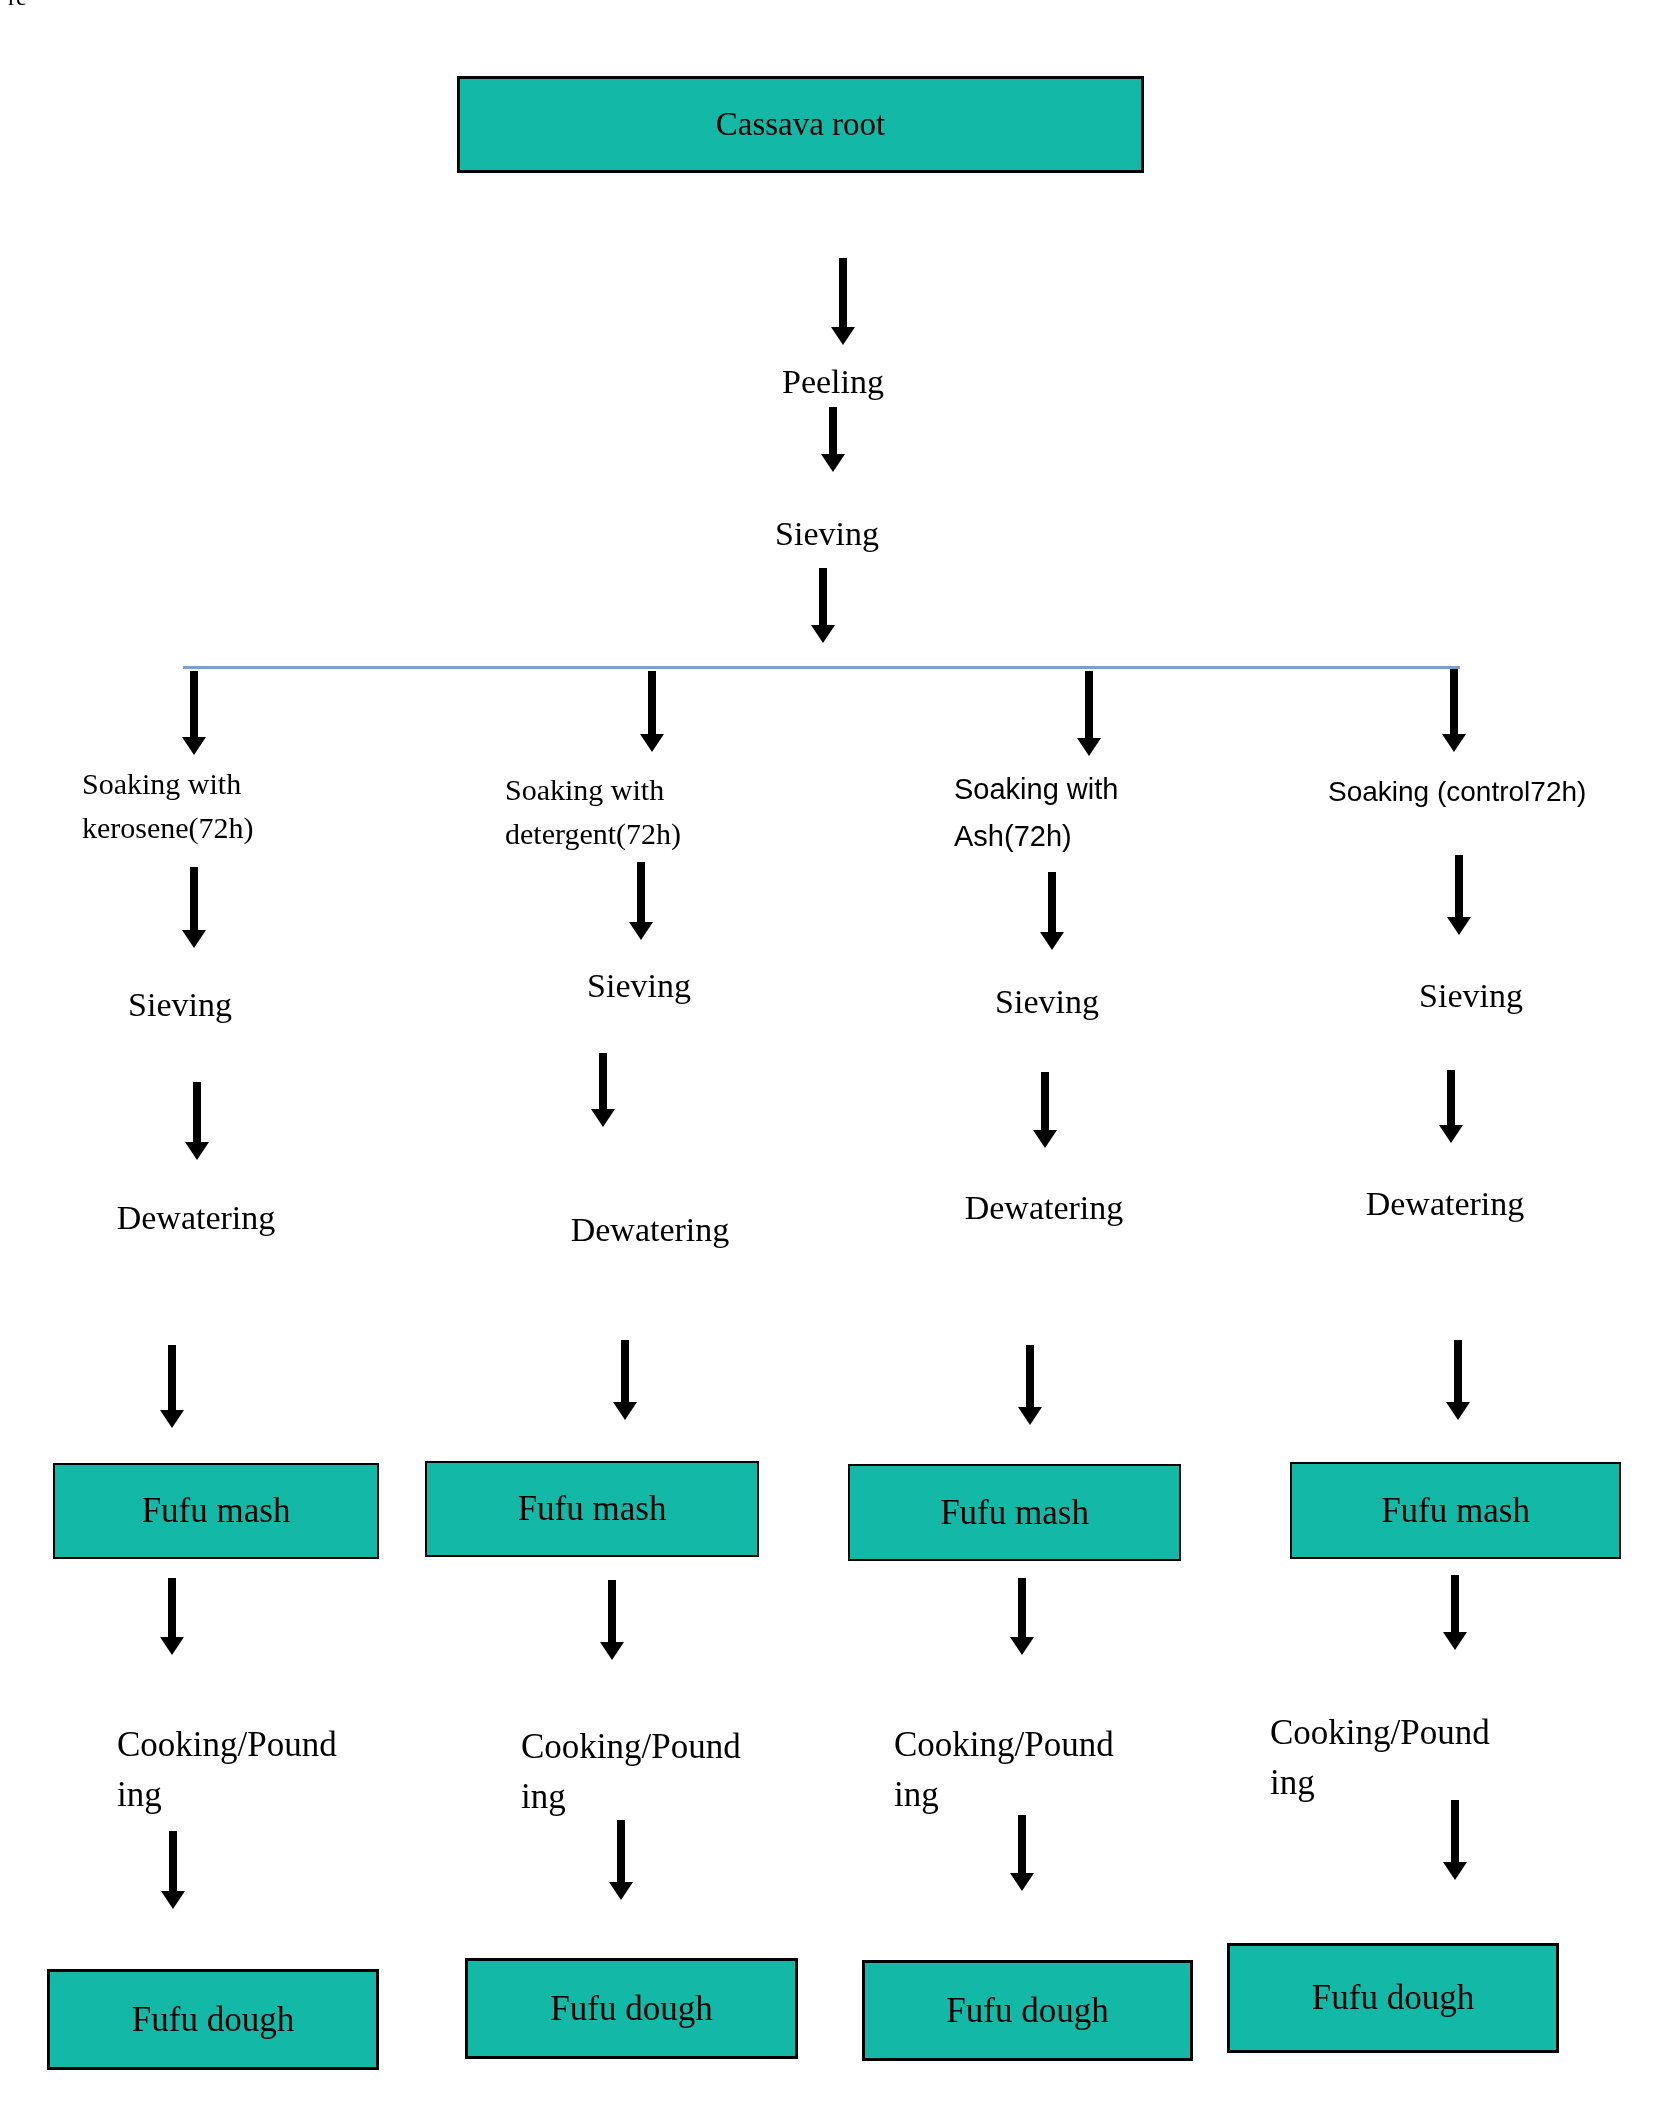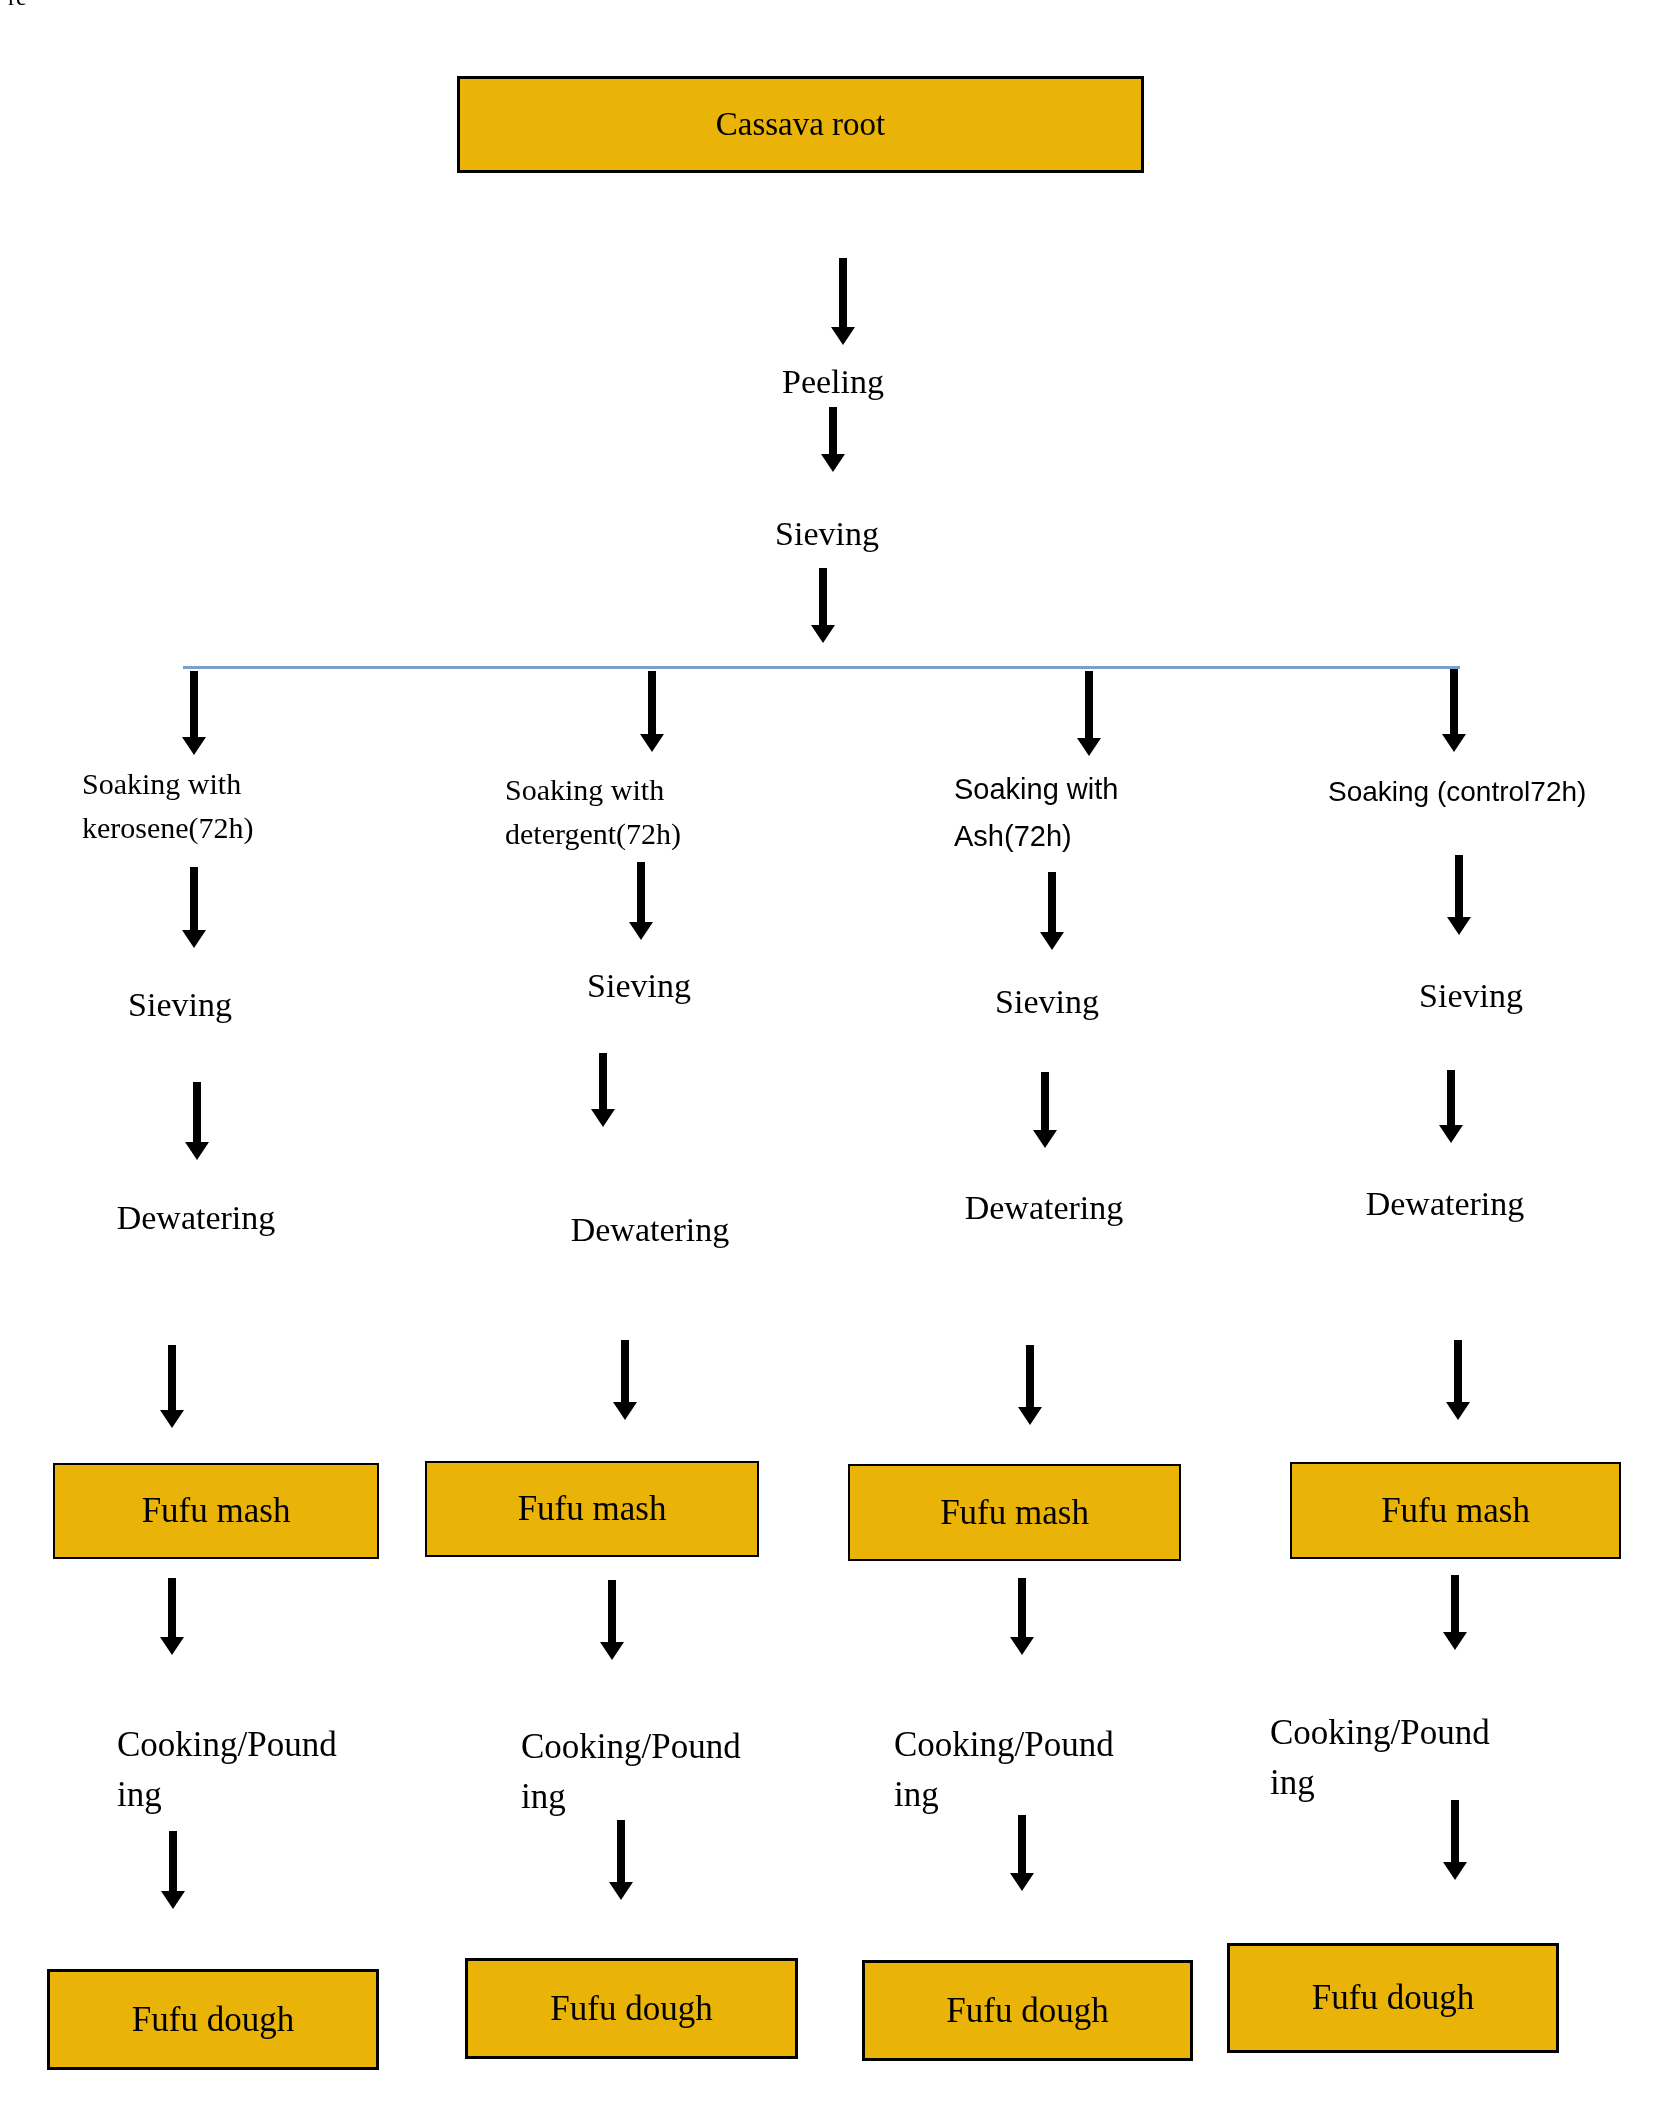--- a/index.html
+++ b/index.html
@@ -3,21 +3,21 @@
 <meta charset="utf-8">
 <style>
   html,body{margin:0;padding:0;background:#fff;}
   #canvas{position:relative;width:1677px;height:2107px;background:#fff;overflow:hidden;
           font-family:"Liberation Serif",serif;color:#000;}
   .lbl{position:absolute;white-space:nowrap;line-height:1.15;}
   .ctr{transform:translateX(-50%);}
   .serif{font-family:"Liberation Serif",serif;}
   .sans{font-family:"Liberation Sans",sans-serif;}
   .box{position:absolute;display:flex;align-items:center;justify-content:center;
-       background:#eab308;font-family:"Liberation Serif",serif;}
+       background:#14b8a6;font-family:"Liberation Serif",serif;}
   .b2{border:2px solid #000;justify-content:center;}
   .b3{border:3px solid #000;}
   .arrow{position:absolute;width:24px;}
   .arrow .shaft{position:absolute;left:8px;top:0;width:8px;height:calc(100% - 16px);background:#000;}
   .arrow .head{position:absolute;left:0;bottom:0;width:0;height:0;
                border-left:12px solid transparent;border-right:12px solid transparent;
                border-top:18px solid #000;}
   .hline{position:absolute;background:#7ba0cd;}
   .artifact{position:absolute;left:8px;top:0;width:40px;height:10px;overflow:hidden;}
   .artifact span{display:block;margin-top:-16px;font-size:24px;font-family:"Liberation Serif",serif;}

